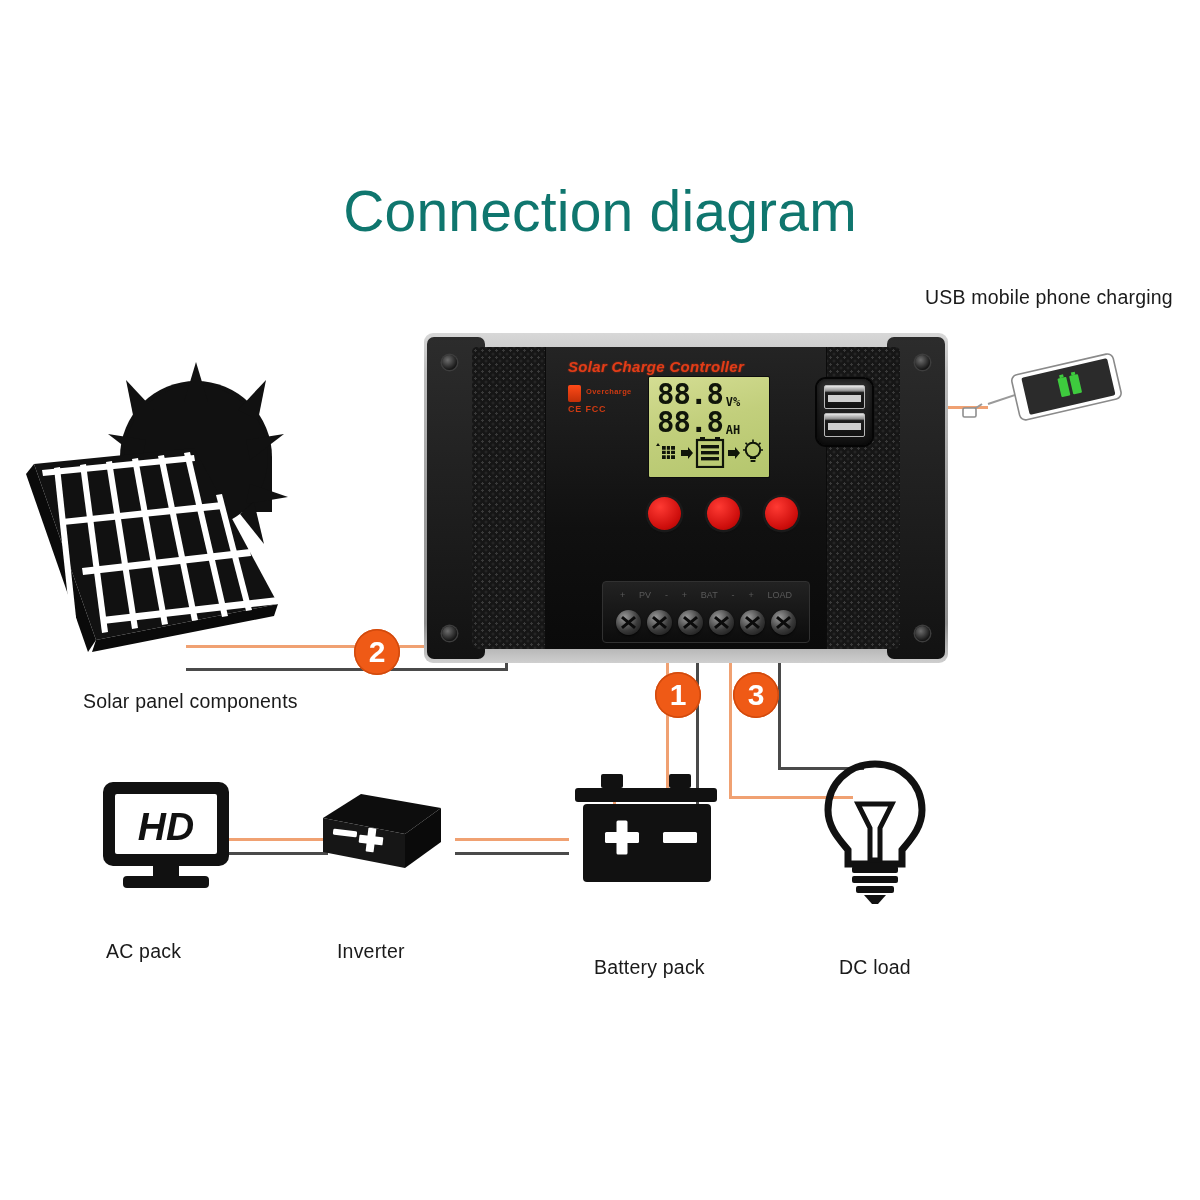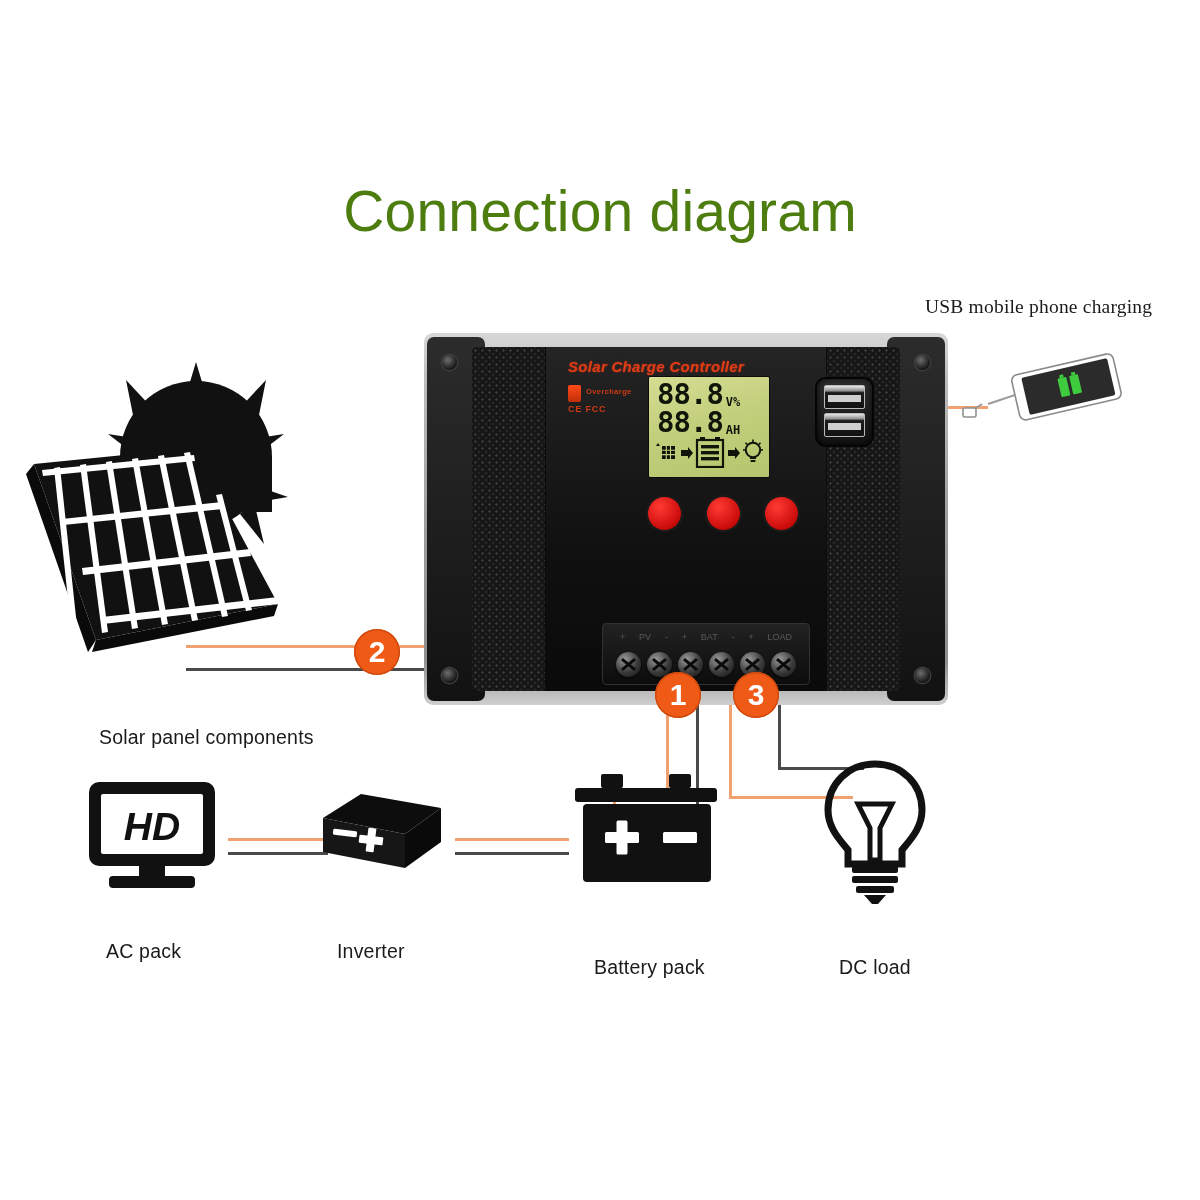--- a/index.html
+++ b/index.html
@@ -13,21 +13,21 @@
   #stage { position: absolute; inset: 0; width: 1200px; height: 1200px; }
 
   .abs { position: absolute; }
 
   
   #page-title {
     left: 0; right: 0; top: 178px;
     text-align: center;
     font-size: 57px;
     font-weight: 400;
-    color: #4d7c0f;
+    color: #0f766e;
     letter-spacing: 0.2px;
     font-family: "Liberation Sans", sans-serif;
   }
 
   
   .caption {
     font-size: 19.5px;
     color: #1a1a1a;
     letter-spacing: 0.2px;
     white-space: nowrap;
@@ -48,21 +48,21 @@
     font-weight: 700;
     display: flex; align-items: center; justify-content: center;
     font-family: "Liberation Sans", sans-serif;
     box-shadow: 0 0 0 1.5px #d14a0d inset;
     z-index: 30;
   }
 
   
   #controller {
     left: 424px; top: 333px;
-    width: 524px; height: 372px;
+    width: 524px; height: 330px;
   }
   .ctrl-plate {
     position: absolute; inset: 0;
     background: linear-gradient(180deg,#d8d8d8 0%,#bdbdbd 12%,#9e9e9e 50%,#8e8e8e 88%,#cfcfcf 100%);
     border-radius: 9px;
   }
   .ctrl-wingL, .ctrl-wingR {
     position: absolute; top: 4px; bottom: 4px; width: 58px;
     background: linear-gradient(180deg,#2c2c2c,#121212);
     border-radius: 7px;
@@ -206,28 +206,28 @@
     box-shadow: 0 1px 2px rgba(0,0,0,.7);
   }
   .term::before, .term::after {
     content: ""; position: absolute; background: #0b0b0b;
   }
   .term::before { left: 4px; right: 4px; top: 11px; height: 3px; transform: rotate(40deg); }
   .term::after { left: 4px; right: 4px; top: 11px; height: 3px; transform: rotate(-40deg); }
 
   
   #solar-panel-icon { left: 26px; top: 352px; width: 300px; height: 320px; }
-  #solar-caption { left: 99px; top: 690px; margin-top: 36px; }
-
-  
-  #usb-caption { left: 925px; top: 296px; font-family: Liberation Serif, serif; }
+  #solar-caption { left: 83px; top: 690px; }
+
+  
+  #usb-caption { left: 925px; top: 286px; }
   #phone-illustration { left: 962px; top: 352px; width: 165px; height: 78px; }
 
   
-  #tv-icon { left: 85px; top: 778px; width: 140px; height: 118px; }
+  #tv-icon { left: 99px; top: 778px; width: 140px; height: 118px; }
   #inverter-icon { left: 315px; top: 790px; width: 130px; height: 88px; }
   #battery-icon { left: 565px; top: 772px; width: 160px; height: 118px; }
   #bulb-icon { left: 820px; top: 760px; width: 110px; height: 145px; }
 
   #ac-caption { left: 106px; top: 940px; }
   #inverter-caption { left: 337px; top: 940px; }
   #battery-caption { left: 594px; top: 956px; }
   #dc-caption { left: 839px; top: 956px; }
 </style>
 </head>

